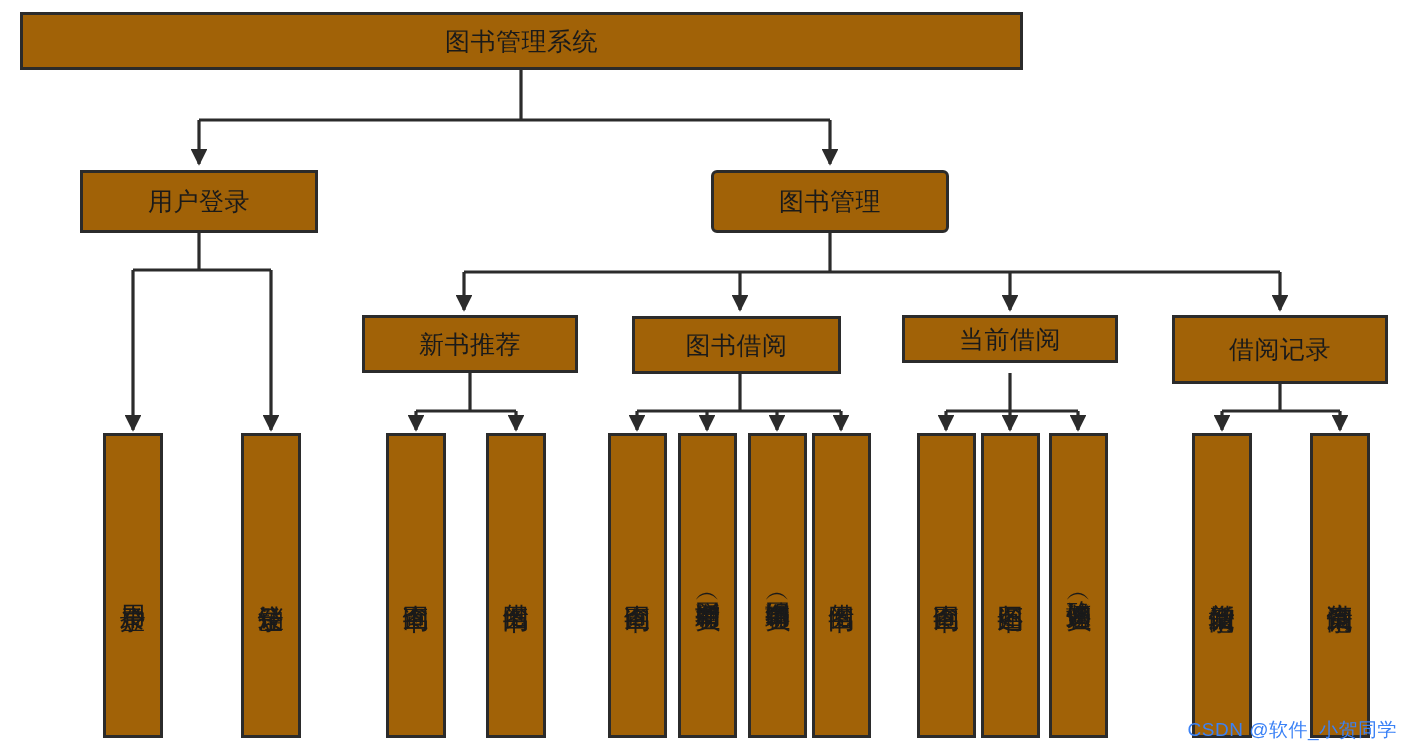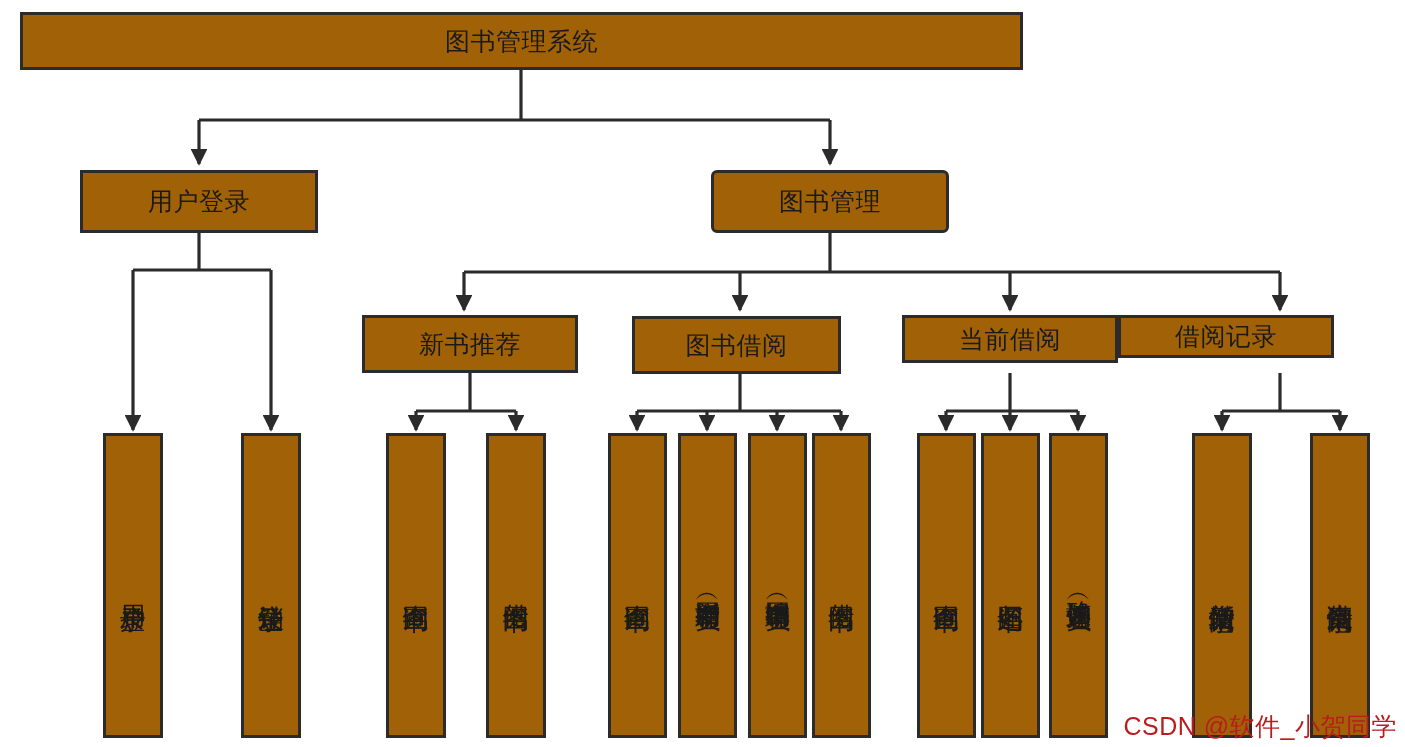--- a/index.html
+++ b/index.html
@@ -48,22 +48,22 @@
   .node.v .vtxt {
     writing-mode: vertical-rl;
     text-orientation: upright;
     display: block;
     white-space: nowrap;
   }
   .watermark {
     position: absolute;
     right: 8px;
     bottom: 4px;
-    font-size: 25px;
-    color: #b91c1c;
+    font-size: 19px;
+    color: #3b82f6;
     letter-spacing: 0.5px;
     white-space: nowrap;
   }
 </style>
 </head>
 <body>
 
 <div id="canvas">
 
   <svg id="edges" viewBox="0 0 1405 747" xmlns="http://www.w3.org/2000/svg">
@@ -129,21 +129,21 @@
 
   <div class="node h" style="left:362px; top:315px; width:216px; height:58px;">
     <span>新书推荐</span>
   </div>
   <div class="node h" style="left:632px; top:316px; width:209px; height:58px;">
     <span>图书借阅</span>
   </div>
   <div class="node h" style="left:902px; top:315px; width:216px; height:48px;">
     <span>当前借阅</span>
   </div>
-  <div class="node h" style="left:1118px; top:315px; width:216px; height:43px;">
+  <div class="node h" style="left:1172px; top:315px; width:216px; height:69px;">
     <span>借阅记录</span>
   </div>
 
   <div class="node v" style="left:103px; top:433px; width:60px; height:305px;">
     <span class="vtxt">用户登录</span>
   </div>
   <div class="node v" style="left:241px; top:433px; width:60px; height:305px;">
     <span class="vtxt">注销登录</span>
   </div>
 

